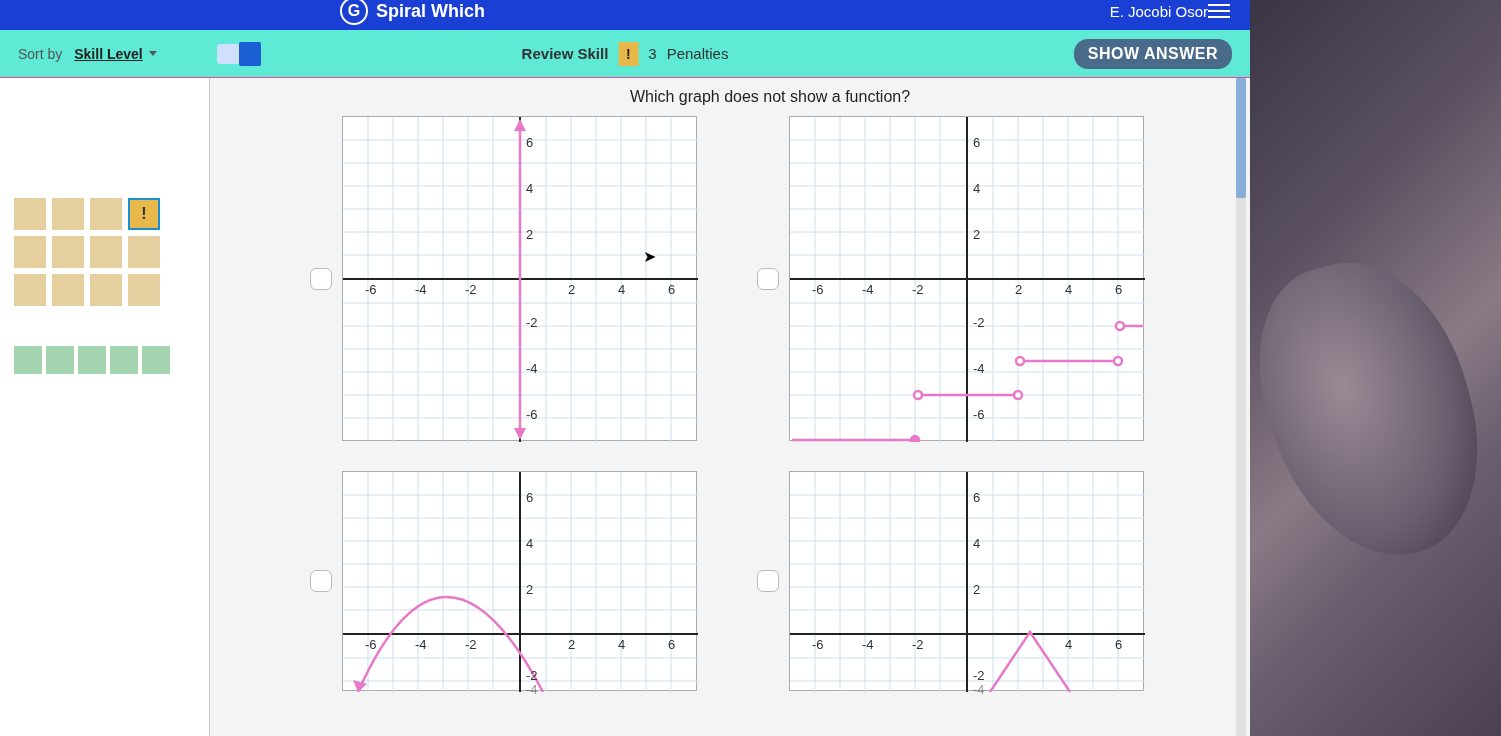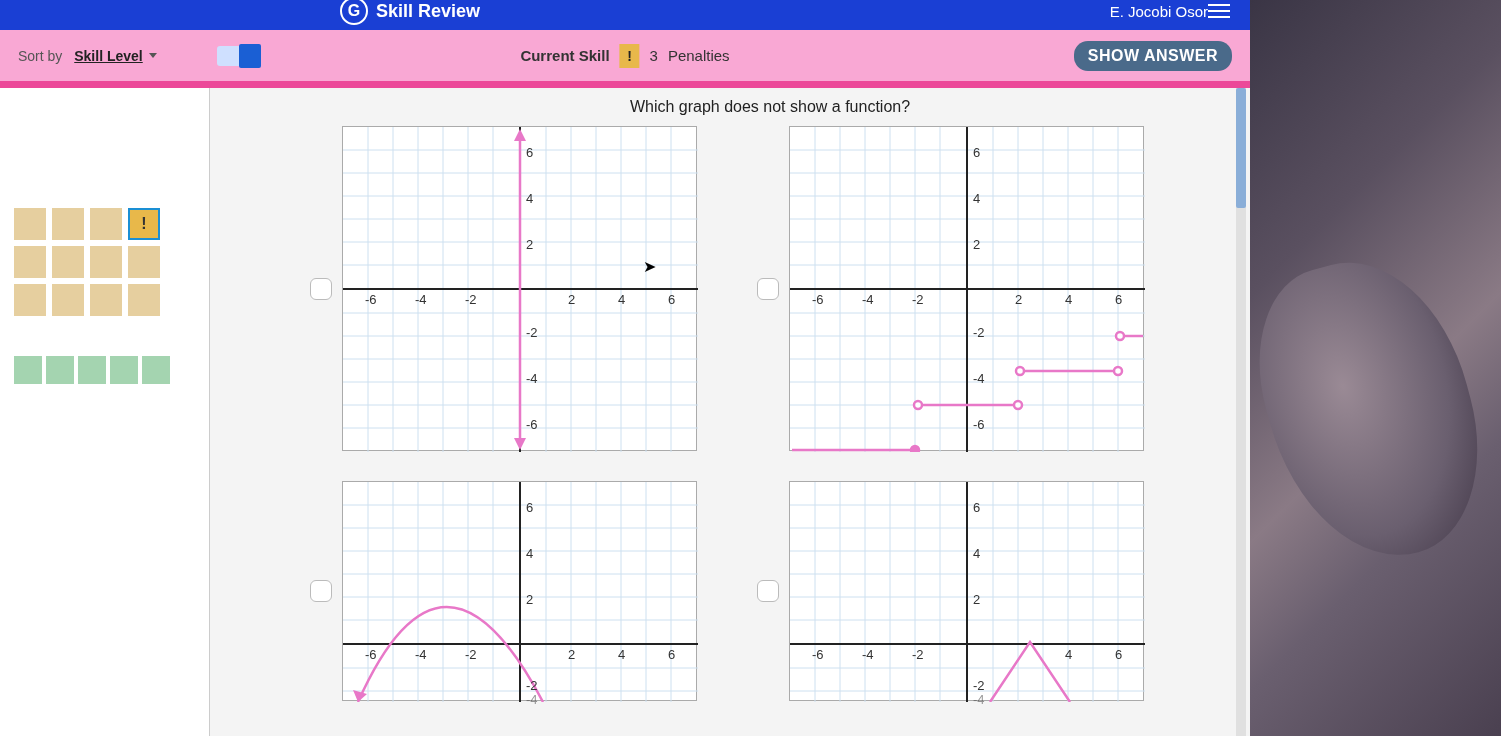--- a/index.html
+++ b/index.html
@@ -28,23 +28,23 @@
   }
   .brand-left { display:flex; align-items:center; gap:8px; font-weight:600; font-size:18px;}
   .brand-logo {
     width:28px;height:28px;border:2px solid #fff;border-radius:50%;
     display:flex;align-items:center;justify-content:center;font-weight:bold;font-size:16px;
   }
   .brand-right { display:flex; align-items:center; gap:0; font-size:15px; }
   .hamburger-icon { display:flex;flex-direction:column;gap:4px;}
   .hamburger-icon span{width:22px;height:2px;background:#fff;}
   .top-row {
-    background:#f9a8d4;
-    border-bottom:7px solid #ec4899;
-    height:58px;
+    background:#5eead4;
+    border-bottom:1px solid #ec4899;
+    height:48px;
     display:flex;
     align-items:center;
     padding:0 18px;
     position:relative;
   }
   .sort-by { color:#555;font-size:14px; display:flex;align-items:center;gap:4px;}
   .sort-by b{color:#222;text-decoration:underline;}
   .caret-down{width:0;height:0;border-left:4px solid transparent;border-right:4px solid transparent;border-top:5px solid #555;margin-left:2px;}
   .toggle {
     margin-left:60px;
@@ -99,21 +99,21 @@
   }
 </style>
 </head>
 <body>
 
 <div class="app">
 
   <div class="header-bar">
     <div class="brand-left">
       <div class="brand-logo">G</div>
-      <span>Skill Review</span>
+      <span>Spiral Which</span>
     </div>
     <div class="brand-right">
       <span>E. Jocobi Osor</span>
       <div class="hamburger-icon">
         <span></span>
           <span></span>
           <span></span>
       </div>
     </div>
   </div>
@@ -121,21 +121,21 @@
   <div class="top-row">
     <div class="sort-by">
       <span>Sort by</span>&nbsp;
       <b>Skill Level</b>
       <span class="caret-down"></span>
     </div>
     <div class="toggle">
       <div class="toggle-knob"></div>
     </div>
     <div class="center-status">
-      <b>Current Skill</b>
+      <b>Review Skill</b>
       <div class="warn-badge">!</div>
       <span>3</span>
       <span>Penalties</span>
     </div>
     <button class="show-answer">SHOW ANSWER</button>
   </div>
 
   <div class="body-row">
 
     <div class="sidebar">

